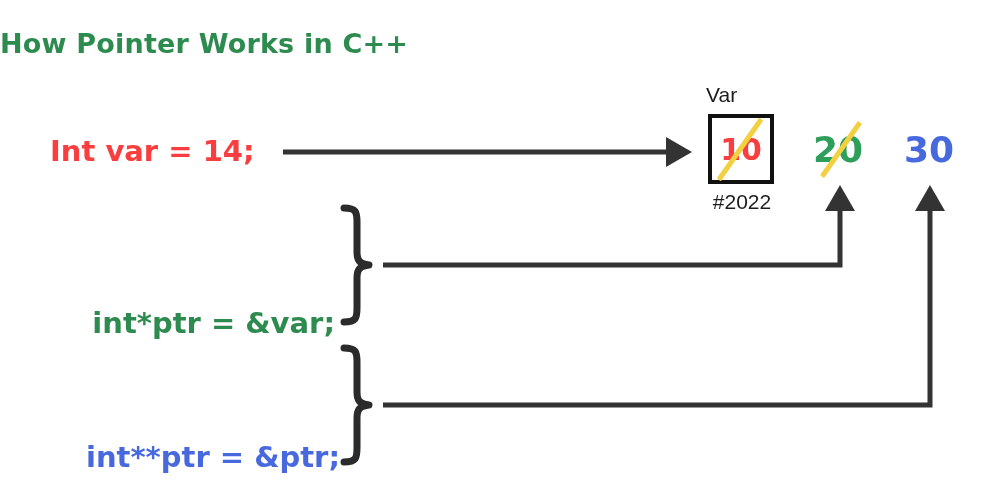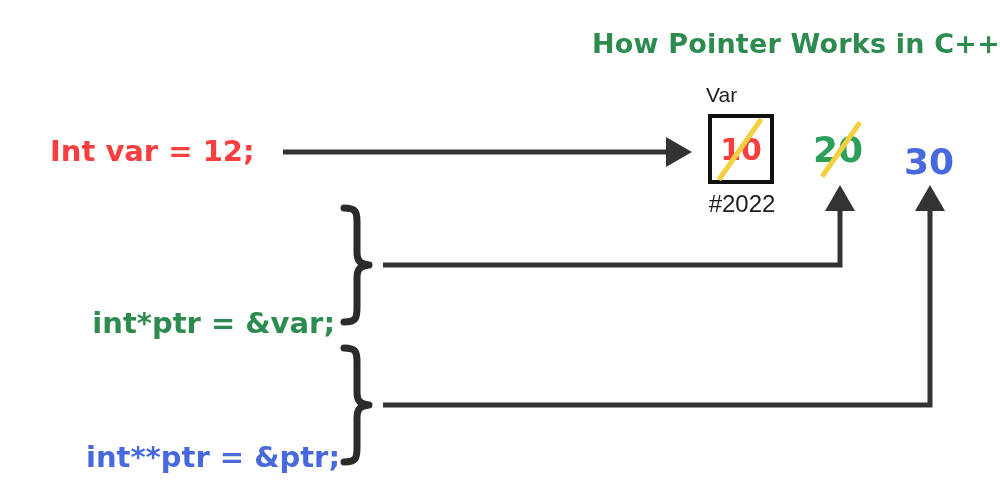--- a/index.html
+++ b/index.html
@@ -17,21 +17,21 @@
     background: #ffffff;
     overflow: hidden;
   }
 
   
   .title {
     position: absolute;
     left: 0;
     top: 28px;
     width: 1000px;
-    text-align: right;
+    text-align: left;
     font-size: 27px;
     font-weight: bold;
     letter-spacing: 0.2px;
     color: #2e8b4f;
     font-family: "DejaVu Sans", sans-serif;
     white-space: nowrap;
   }
 
   
   .code {
@@ -95,42 +95,41 @@
     font-weight: bold;
     font-size: 30px;
     color: #f83e3e;
   }
   .addr-label {
     position: absolute;
     left: 690px;
     top: 190px;
     width: 104px;
     text-align: center;
-    font-size: 24px;
+    font-size: 21px;
     color: #1c1c1c;
     font-family: "Liberation Sans", sans-serif;
   }
 
   
   .out-value {
     position: absolute;
     font-family: "DejaVu Sans", sans-serif;
     font-weight: bold;
     font-size: 36px;
   }
   .value-20 {
     left: 813px;
     top: 129px;
     color: #2e9e5b;
   }
   .value-30 {
     left: 904px;
     top: 129px;
     color: #4769dd;
-    margin-top: 12px;
   }
 
   
   .slash {
     position: absolute;
     background: #f2d03f;
     border-radius: 1px;
   }
   .slash-10 {
     left: 703px;
@@ -159,21 +158,21 @@
     pointer-events: none;
   }
 </style>
 </head>
 <body>
 
 <div id="canvas">
 
   <div class="title">How Pointer Works in C++</div>
 
-  <div class="code code-decl-1">Int var = 12;</div>
+  <div class="code code-decl-1">Int var = 14;</div>
 
   <div class="code code-block-2">
     <span class="code-line-1">int*ptr = &amp;var;</span>
   </div>
 
   <div class="code code-block-3">
     <span class="code-line-1">int**ptr = &amp;ptr;</span>
     
   </div>
 

